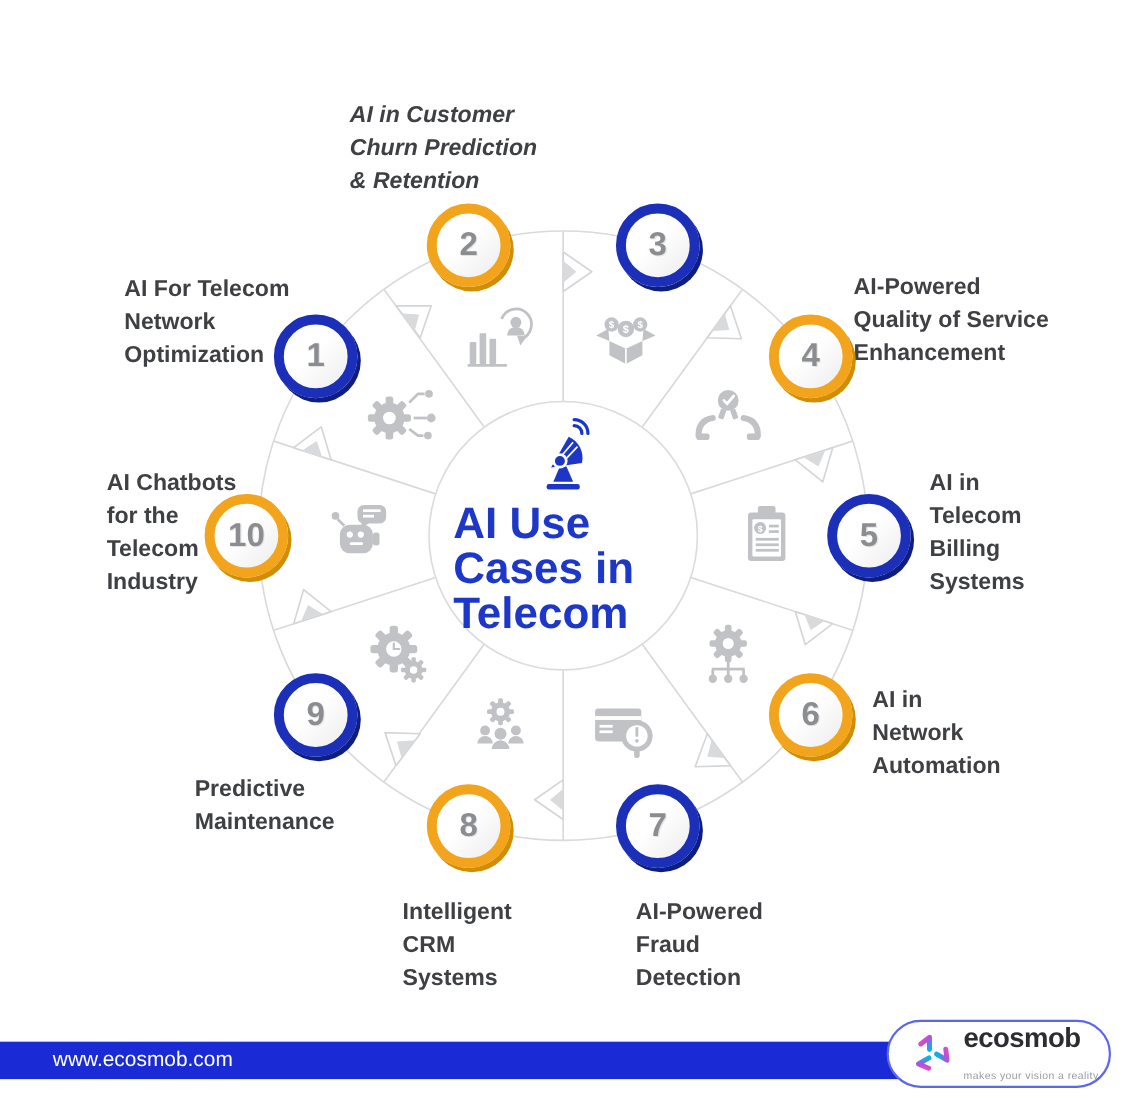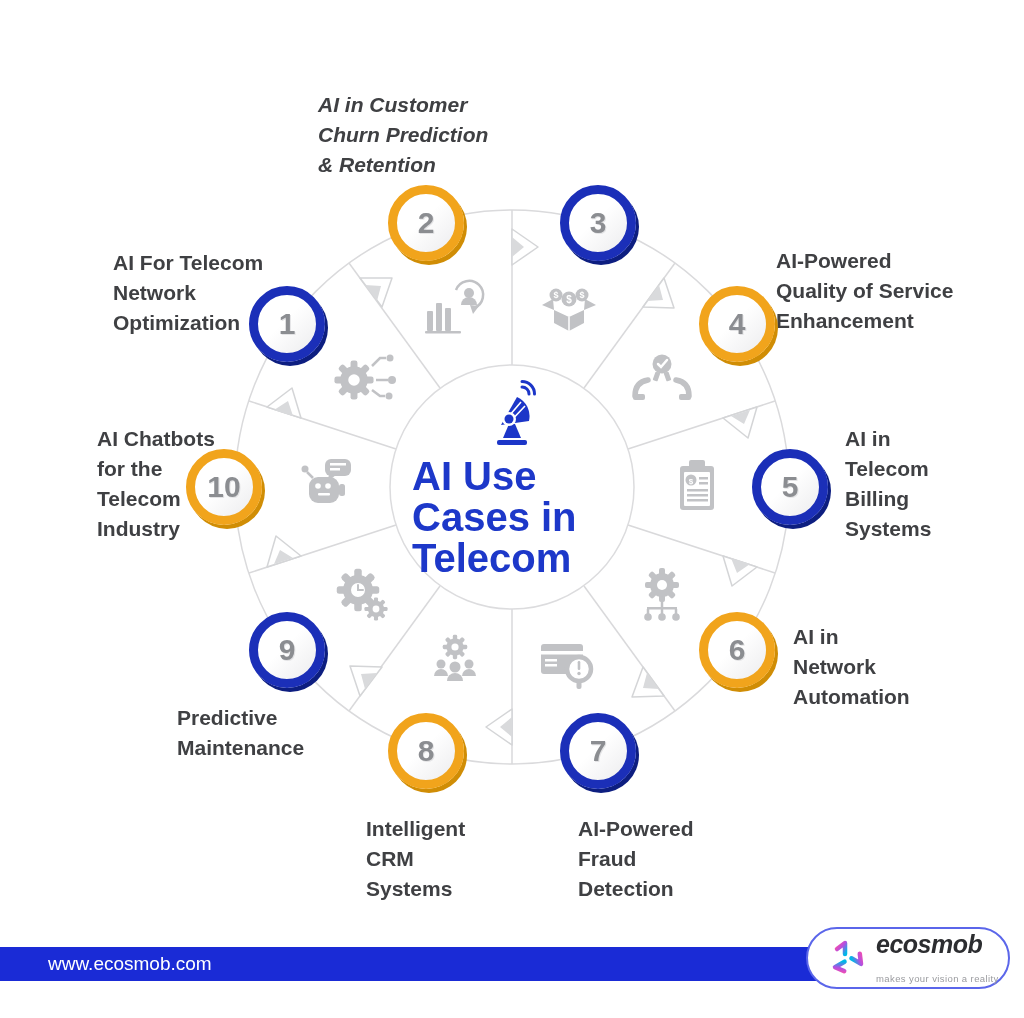--- a/index.html
+++ b/index.html
@@ -33,21 +33,21 @@
 
   
   .footer-bar{position:absolute;left:0;top:947px;width:846px;height:34px;background:#1a2bd6;z-index:6;}
   .footer-url{position:absolute;left:48px;top:947px;height:34px;line-height:34px;
         color:#ffffff;font-size:19px;z-index:7;}
   .footer-pill{position:absolute;left:806px;top:927px;width:204px;height:62px;background:#ffffff;
         border:2px solid #5b66ea;border-radius:33px;z-index:7;display:flex;align-items:center;
         padding:0;box-sizing:border-box;}
   .logo-mark{margin-left:18px;flex:0 0 auto;}
   .brand-block{margin-left:8px;display:flex;flex-direction:column;}
-  .brand-name{font-size:25px;font-weight:bold;color:#2c2d30;line-height:24px;letter-spacing:-0.5px;font-style:italic;}
+  .brand-name{font-size:25px;font-weight:bold;color:#2c2d30;line-height:24px;letter-spacing:-0.5px;}
   .brand-tagline{font-size:9.5px;color:#9a9b9f;letter-spacing:0.4px;margin-top:17px;}
 </style>
 </head>
 <body>
 
 <div class="canvas">
 
   <svg class="wheel-svg" width="1024" height="1018" viewBox="0 0 1024 1018">
     <defs>
       <g id="gearsym">

